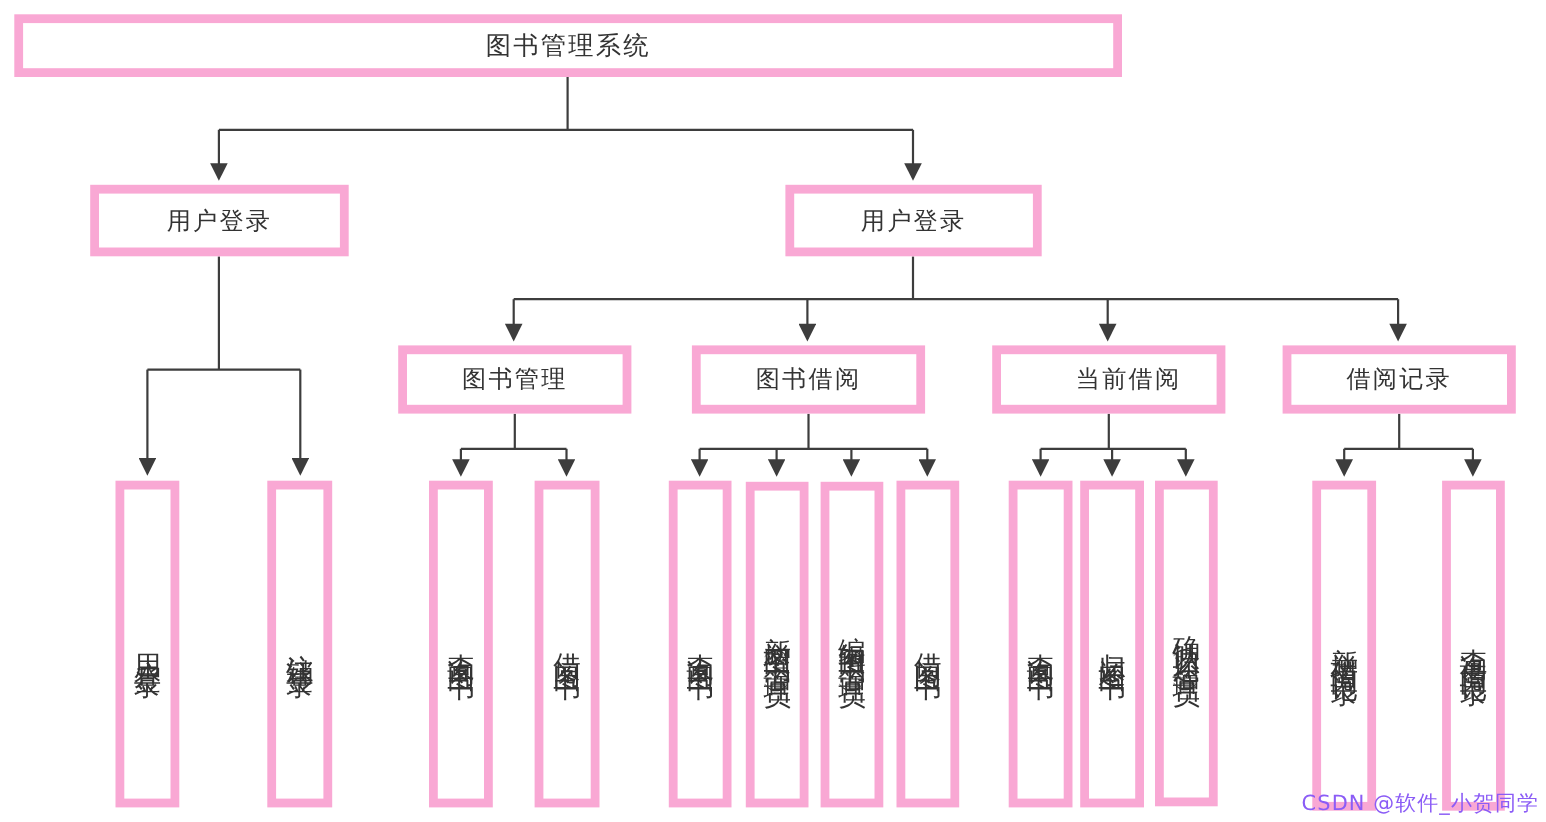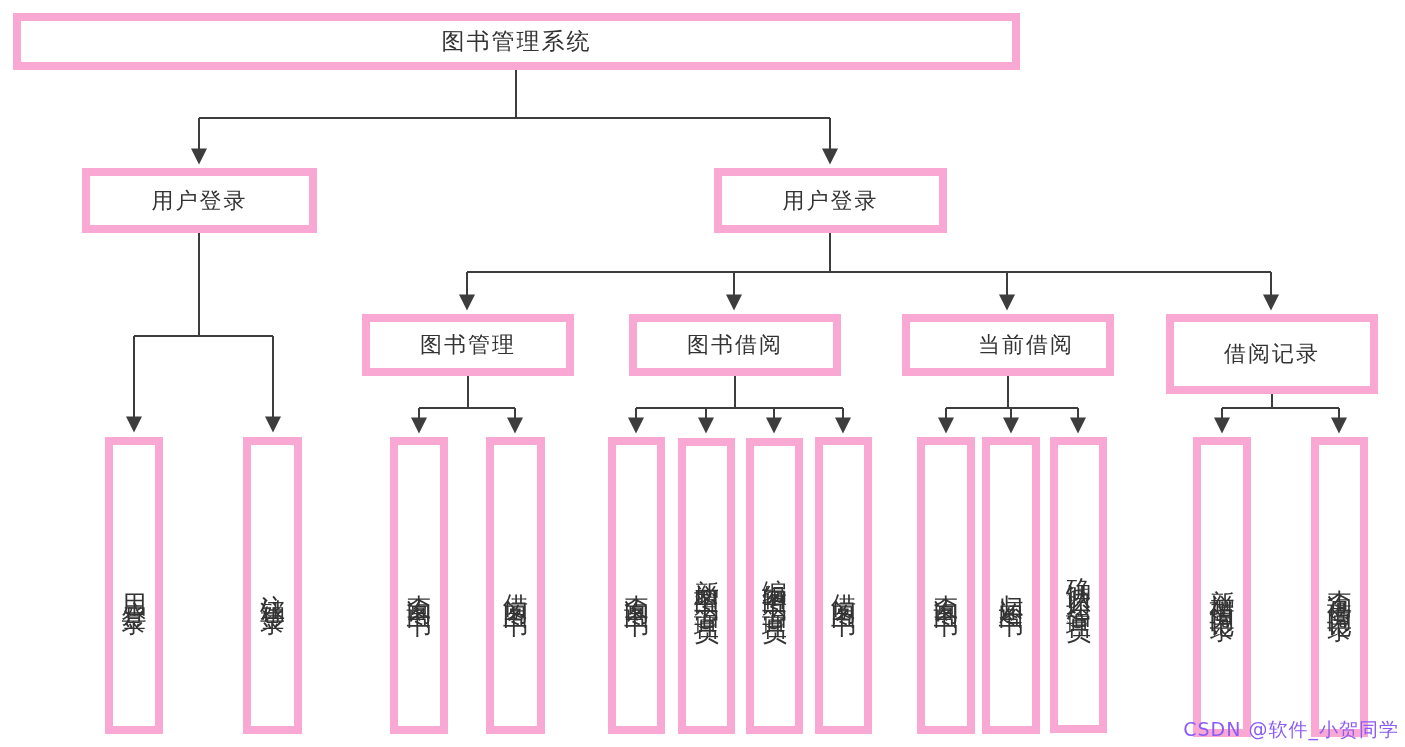--- a/index.html
+++ b/index.html
@@ -104,21 +104,21 @@
   </svg>
 
   <div class="node root" style="left:13px; top:13px; width:1007px; height:57px;">图书管理系统</div>
 
   <div class="node" style="left:82px; top:168px; width:235px; height:65px;">用户登录</div>
   <div class="node" style="left:714px; top:168px; width:233px; height:65px;">用户登录</div>
 
   <div class="node" style="left:362px; top:314px; width:212px; height:62px;">图书管理</div>
   <div class="node" style="left:629px; top:314px; width:212px; height:62px;">图书借阅</div>
   <div class="node" style="left:902px; top:314px; width:212px; height:62px;padding-left:36px;">当前借阅</div>
-  <div class="node" style="left:1166px; top:314px; width:212px; height:80px;">借阅记录</div>
+  <div class="node" style="left:1166px; top:314px; width:212px; height:62px;">借阅记录</div>
 
   <div class="node leaf" style="left:105px; top:437px; width:58px; height:297px;">用户登录</div>
   <div class="node leaf" style="left:243px; top:437px; width:59px; height:297px;">注销登录</div>
 
   <div class="node leaf" style="left:390px; top:437px; width:58px; height:297px;">查询图书</div>
   <div class="node leaf" style="left:486px; top:437px; width:59px; height:297px;">借阅图书</div>
 
   <div class="node leaf" style="left:608px; top:437px; width:57px; height:297px;">查询图书</div>
   <div class="node leaf" style="left:678px; top:438px; width:57px; height:296px;">新增图书（管理员）</div>
   <div class="node leaf" style="left:746px; top:438px; width:57px; height:296px;">编辑图书（管理员）</div>

